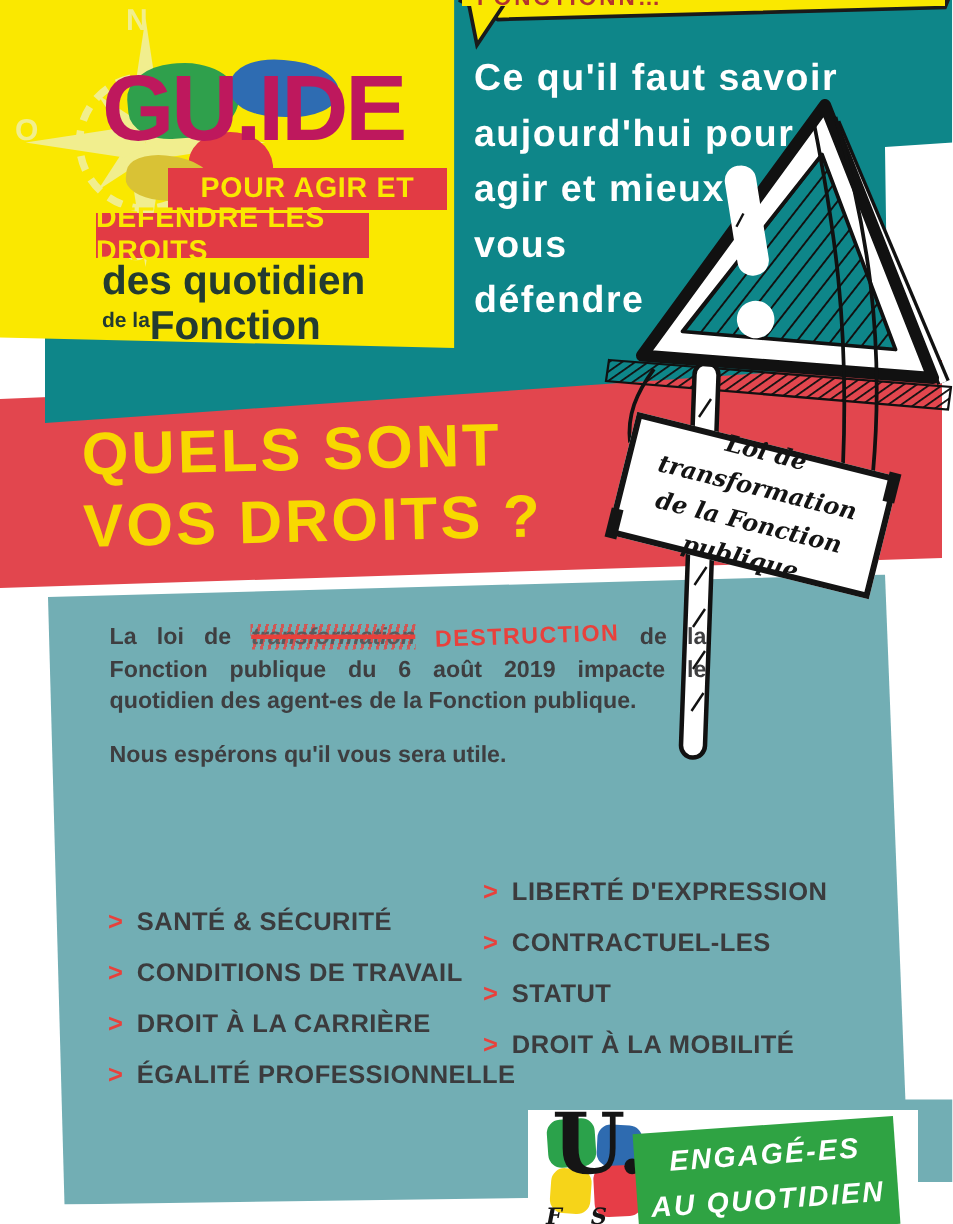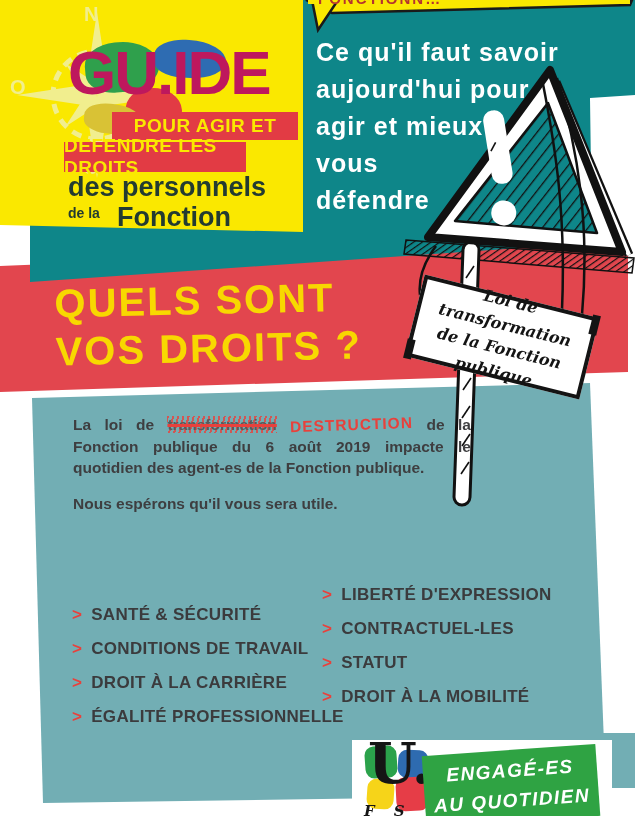--- a/index.html
+++ b/index.html
@@ -29,21 +29,21 @@
   .patch-blue{left:154px;top:40px;width:72px;height:38px;background:#2e6cb2;transform:rotate(3deg);}
   .patch-red{left:126px;top:88px;width:56px;height:46px;background:#e23b44;transform:rotate(-4deg);}
   .patch-dkyellow{left:84px;top:104px;width:58px;height:30px;background:#d9c235;transform:rotate(6deg);}
   .guide-title{left:68px;top:42px;z-index:3;font-size:62px;font-weight:900;color:#be185d;
     letter-spacing:-2px;line-height:1;}
   .banner{position:absolute;background:#e23b44;color:#fae800;font-weight:bold;z-index:4;
     display:flex;align-items:center;justify-content:center;letter-spacing:.5px;}
   .banner1{left:112px;top:112px;width:186px;height:28px;font-size:19px;}
   .banner2{left:64px;top:142px;width:182px;height:30px;font-size:19px;}
   .subtitle{left:68px;top:174px;z-index:4;color:#233b31;font-weight:bold;font-size:27px;line-height:26px;}
-  .subtitle .small{font-size:14px;vertical-align:8px;font-weight:bold;margin-right:17px;}
+  .subtitle .small{font-size:14px;vertical-align:8px;font-weight:bold;margin-right:0;}
 
   
   .bubble{left:302px;top:0;width:335px;height:34px;z-index:5;}
   .bubble-textclip{left:318px;top:0;width:180px;height:11px;overflow:hidden;z-index:6;}
   .bubble-textclip span{position:absolute;top:-10px;left:0;color:#b5332e;font-weight:900;
     font-size:15px;letter-spacing:2px;}
 
   
   .intro{left:316px;top:34px;width:250px;z-index:5;color:#fff;font-weight:bold;
     font-size:25px;line-height:37px;letter-spacing:1px;}
@@ -63,21 +63,21 @@
   .sign i{position:absolute;background:#141414;}
   .sign .clamp1{right:-5px;top:-6px;width:8px;height:20px;}
   .sign .clamp2{left:-5px;bottom:-6px;width:8px;height:20px;}
 
   
   .paras{left:73px;top:414px;width:398px;z-index:8;color:#3e3e40;font-size:15.5px;
     font-weight:bold;line-height:21.5px;text-align:justify;}
   .paras p{margin:0 0 14px 0;}
   .struck{position:relative;color:#5a5a5c;text-decoration:line-through;
     text-decoration-color:#e8413c;text-decoration-thickness:2.5px;
-    background:repeating-linear-gradient(104deg,rgba(232,65,60,.8) 0 2px,transparent 2px 5px);}
+    background:repeating-linear-gradient(104deg,rgba(232,65,60,.8) 0 2px,transparent 2px 5px);font-style:italic;}
   .marker{color:#e8413c;font-weight:900;letter-spacing:1px;display:inline-block;transform:rotate(-2deg);}
 
   
   .rights{z-index:8;color:#3b3b3d;font-size:17px;font-weight:bold;letter-spacing:.3px;}
   .rights-left{left:72px;top:585px;margin-top:20px;}
   .rights-right{left:322px;top:585px;}
   .rights .row{margin-bottom:14px;white-space:nowrap;}
   .chev{color:#e8413c;margin-right:9px;font-weight:900;}
 
   
@@ -125,21 +125,21 @@
   <div class="patch patch-blue"></div>
   <div class="patch patch-red"></div>
   <div class="patch patch-dkyellow"></div>
 
   <div class="abs guide-title"><span>GU</span><span>.</span><span>IDE</span></div>
 
   <div class="banner banner1">POUR AGIR ET</div>
   <div class="banner banner2">DÉFENDRE LES DROITS</div>
 
   <div class="abs subtitle">
-    <div>des personnels</div>
+    <div>des quotidien</div>
     <div><span class="small">de la</span><span>Fonction publique</span></div>
   </div>
 </div>
 
 <svg class="abs bubble" viewBox="0 0 335 34">
   <polygon points="4,0 330,0 328,5 30,13" fill="#fae800" stroke="#1a1a1a" stroke-width="2.5"></polygon>
   <polygon points="10,0 36,0 16,30" fill="#fae800" stroke="#1a1a1a" stroke-width="2.5"></polygon>
   <rect x="6" y="0" width="322" height="4" fill="#fae800"></rect>
 </svg>
 <div class="abs bubble-textclip">

